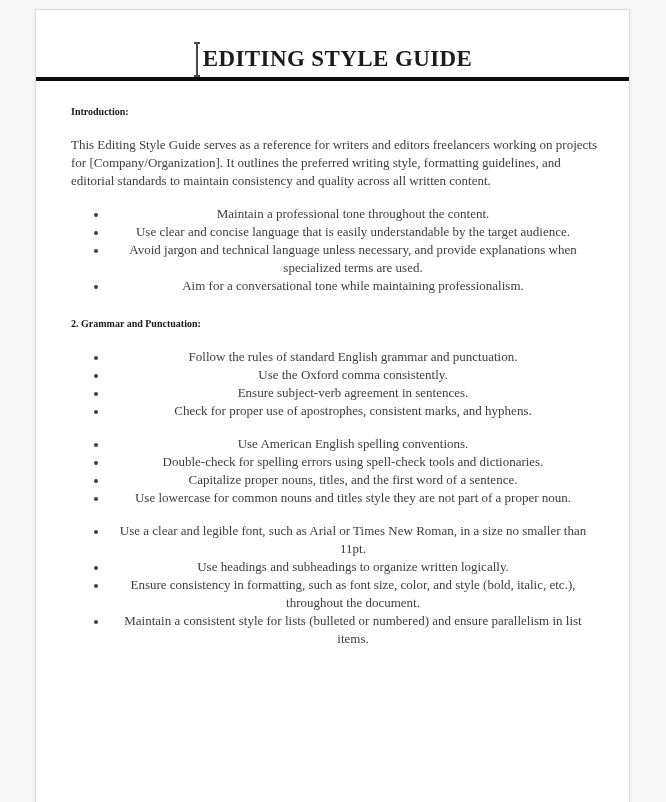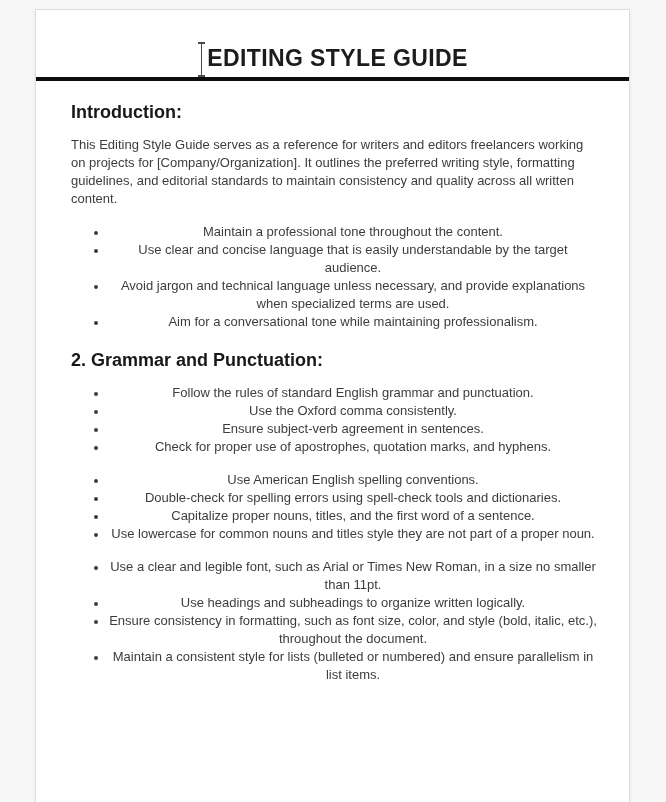--- a/index.html
+++ b/index.html
@@ -5,21 +5,21 @@
   :root {
     --canvas-bg: #f6f6f7;
     --page-bg: #ffffff;
     --page-border: #dcdcdc;
     --title-text: #1c1c1c;
     --heading-text: #181818;
     --body-text: #3d3d3d;
     --title-rule: #0d0d0d;
     --cursor-color: #4a4a4a;
   }
-  * { box-sizing: border-box; }
+  * { box-sizing: border-box; font-family: Liberation Serif, serif; }
   html, body { margin: 0; padding: 0; }
   body {
     font-family: "Liberation Sans", sans-serif;
     background: #ffffff;
   }
   .canvas {
     position: relative;
     width: 666px;
     height: 802px;
     background: var(--canvas-bg);
@@ -82,21 +82,21 @@
     height: 4px;
     background: var(--title-rule);
   }
   .doc-body {
     padding: 22px 32px 60px 35px;
     font-size: 13px;
     line-height: 18px;
     color: var(--body-text);
   }
   .sec-heading {
-    font-size: 18px;
+    font-size: 10px;
     line-height: 18px;
     font-weight: bold;
     color: var(--heading-text);
     margin: 20px 0 15px 0;
   }
   .sec-heading:first-child { margin-top: 0; }
   .sec-paragraph {
     margin: 0 0 15px 0;
   }
   .sec-bullets {
@@ -131,21 +131,21 @@
           <li>Maintain a professional tone throughout the content.</li>
           <li>Use clear and concise language that is easily understandable by the target audience.</li>
           <li>Avoid jargon and technical language unless necessary, and provide explanations when specialized terms are used.</li>
           <li>Aim for a conversational tone while maintaining professionalism.</li>
         </ul>
         <h3 class="sec-heading">2. Grammar and Punctuation:</h3>
         <ul class="sec-bullets">
           <li>Follow the rules of standard English grammar and punctuation.</li>
           <li>Use the Oxford comma consistently.</li>
           <li>Ensure subject-verb agreement in sentences.</li>
-          <li>Check for proper use of apostrophes, quotation marks, and hyphens.</li>
+          <li>Check for proper use of apostrophes, consistent marks, and hyphens.</li>
         </ul>
         <ul class="sec-bullets">
           <li>Use American English spelling conventions.</li>
           <li>Double-check for spelling errors using spell-check tools and dictionaries.</li>
           <li>Capitalize proper nouns, titles, and the first word of a sentence.</li>
           <li>Use lowercase for common nouns and titles style they are not part of a proper noun.</li>
         </ul>
         <ul class="sec-bullets">
           <li>Use a clear and legible font, such as Arial or Times New Roman, in a size no smaller than 11pt.</li>
           <li>Use headings and subheadings to organize written logically.</li>

